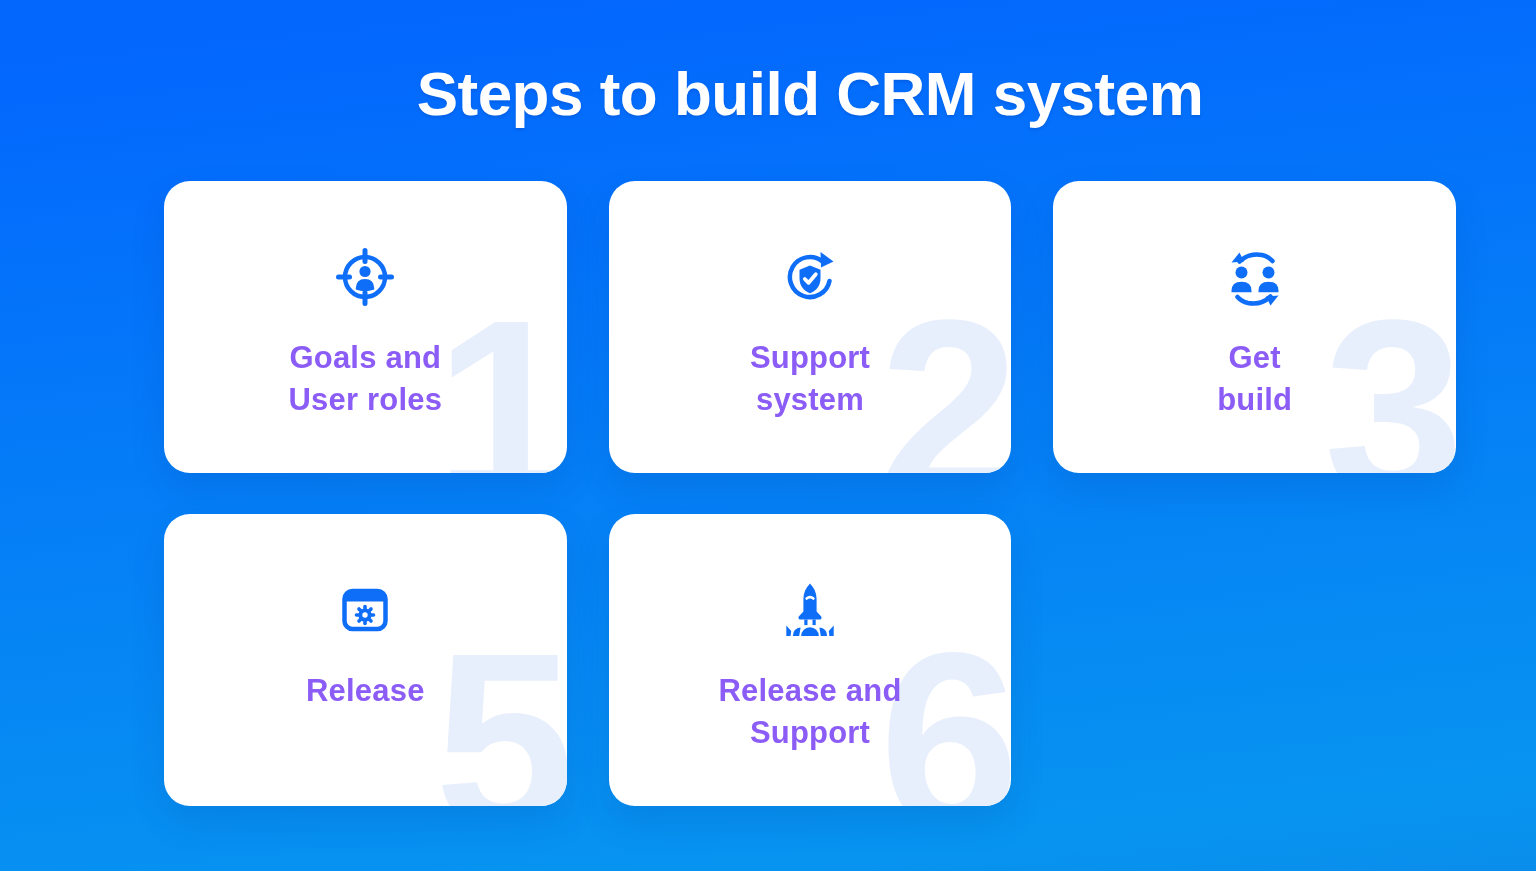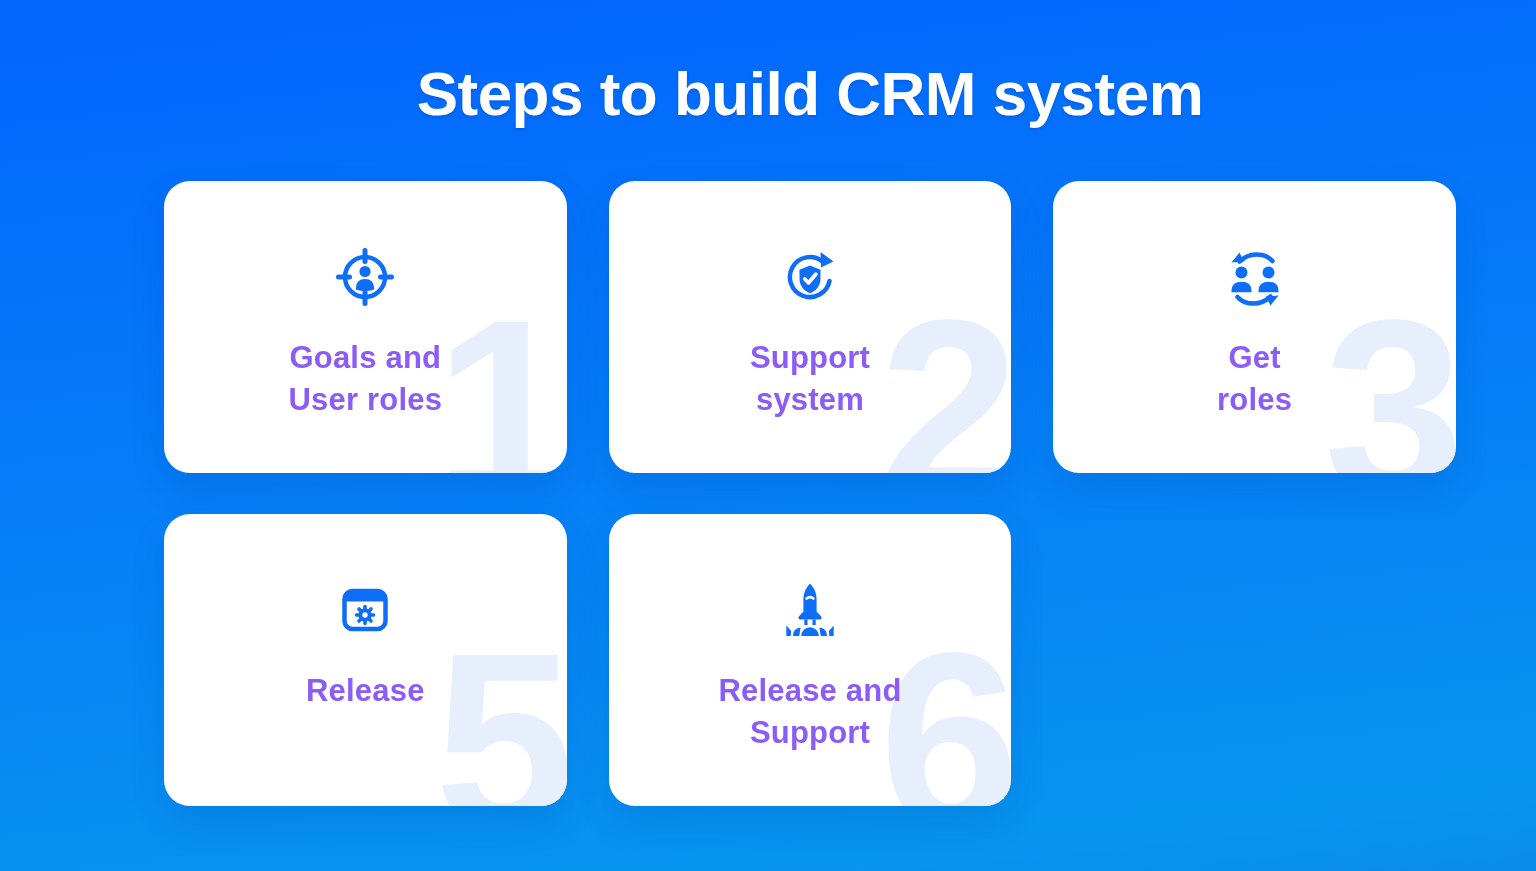--- a/index.html
+++ b/index.html
@@ -77,21 +77,21 @@
           <path d="M47.5 51.5 Q38 60.5 25 58 Q18.5 56.5 14.5 52" stroke="currentColor" stroke-width="4.5" stroke-linecap="round"></path>
           <polygon points="55.5,50.5 47.5,60.5 43,51.5" fill="currentColor"></polygon>
           <circle cx="18.5" cy="27.5" r="6" fill="currentColor"></circle>
           <path d="M8.5 45.8 Q8.5 36.8 18.5 36.8 Q28.5 36.8 28.5 45.8 L28.5 47.3 L8.5 47.3 Z" fill="currentColor"></path>
           <circle cx="45.5" cy="27.5" r="6" fill="currentColor"></circle>
           <path d="M35.5 45.8 Q35.5 36.8 45.5 36.8 Q55.5 36.8 55.5 45.8 L55.5 47.3 L35.5 47.3 Z" fill="currentColor"></path>
         </svg>
       </div>
       <div class="label">
         <span>Get</span>
-        <span>roles</span>
+        <span>build</span>
       </div>
       <div class="step-num">3</div>
     </div>
 
 
     <div class="card">
       <div class="icon">
         <svg viewBox="0 0 64 64" fill="none">
           <rect x="11.5" y="13" width="41" height="38" rx="8" stroke="currentColor" stroke-width="4.5"></rect>
           <path d="M19.5 13 L44.5 13 C49 13 52.5 16.5 52.5 21 L52.5 23.5 L11.5 23.5 L11.5 21 C11.5 16.5 15 13 19.5 13 Z" fill="currentColor"></path>

